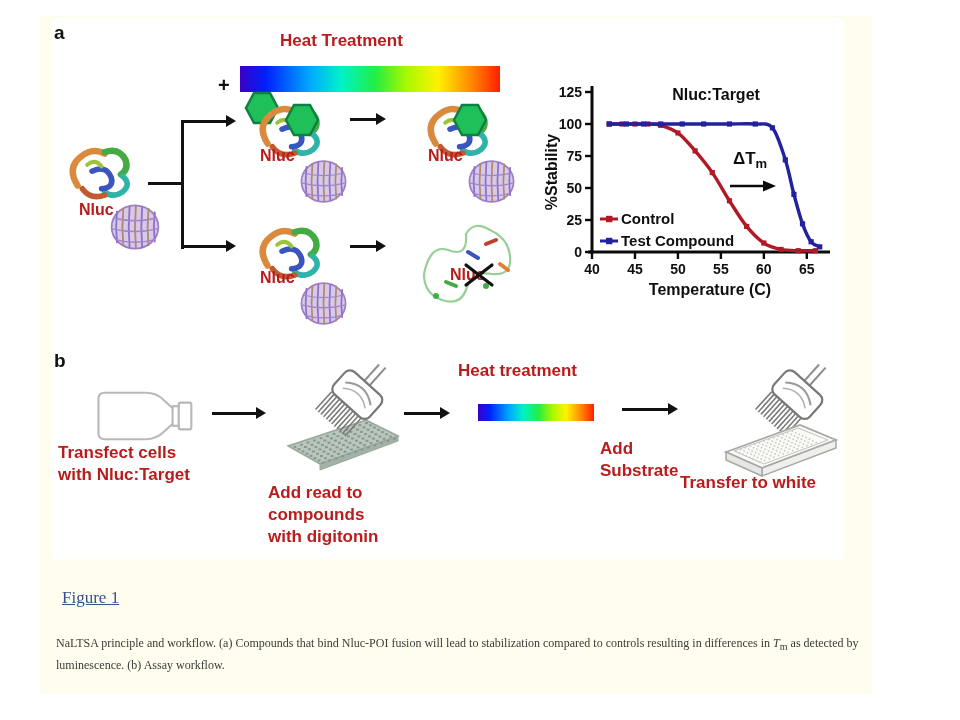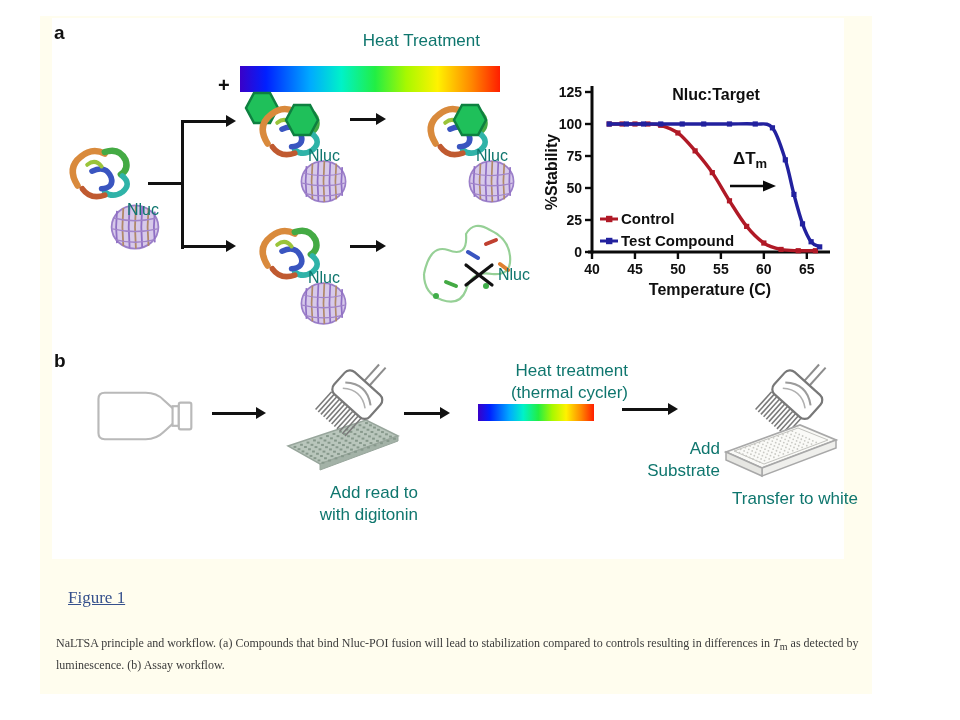--- a/index.html
+++ b/index.html
@@ -2,21 +2,21 @@
 <html><head>
 <meta charset="utf-8">
 <style>
   html,body{margin:0;padding:0;}
   body{width:960px;height:720px;background:#ffffff;font-family:"Liberation Sans",sans-serif;position:relative;overflow:hidden;}
   .figure-box{position:absolute;left:40px;top:16px;width:832px;height:678px;background:#fffdee;}
   .figure-canvas{position:absolute;left:12px;top:2px;width:792px;height:541px;background:#ffffff;}
   .abs{position:absolute;}
   .abs svg, svg.abs{overflow:visible;}
   .panel-label{font-size:19px;font-weight:bold;color:#111;}
-  .diagram-text{font-weight:normal;font-size:16px;color:#0f766e;text-align:right;line-height:1.3;}
+  .diagram-text{font-weight:bold;font-size:16px;color:#b91c1c;text-align:left;line-height:1.3;}
   .big-text{font-size:17px;}
   .plus{font-size:20px;font-weight:bold;color:#111;}
   .arrow{position:absolute;height:3px;background:#111;}
   .arrow:after{content:"";position:absolute;right:-10px;top:-5px;width:0;height:0;
     border-left:10px solid #111;border-top:6px solid transparent;border-bottom:6px solid transparent;}
   .hline{position:absolute;height:3px;background:#111;}
   .vline{position:absolute;width:3px;background:#111;}
   .gradient-bar{background:linear-gradient(to right,#3a00c8 0%,#0020ff 10%,#00aaff 27%,#00f2c8 39%,#22ee44 52%,#a8f800 64%,#fff200 76%,#ff8800 89%,#ff1e00 100%);}
   .nluc-wrap{position:relative;}
   .xmark line{stroke:#111;stroke-width:3.2;stroke-linecap:round;}
@@ -437,50 +437,54 @@
         <text x="206" y="90" text-anchor="middle" font-size="17">ΔT<tspan dy="4" font-size="13">m</tspan></text>
         <line x1="186" y1="112" x2="220" y2="112" stroke="#0a0a0a" stroke-width="2.6"></line>
         <polygon points="219,106.5 232,112 219,117.5" fill="#0a0a0a"></polygon>
       </svg>
 
     <div class="abs panel-label" style="left:2px;top:332px">b</div>
 
     <svg class="abs" style="left:42px;top:370px;width:100px;height:56px" viewBox="0 0 112 62">
         <use href="#flask-def"></use>
       </svg>
+    <div class="abs diagram-text big-text" style="left:6px;top:424px;width:170px">
+      <div>Transfect cells</div>
+      <div>with Nluc:Target</div>
+    </div>
 
     <div class="arrow" style="left:160px;top:394px;width:44px"></div>
 
     <svg class="abs" style="left:230px;top:340px;width:122px;height:114px" viewBox="0 0 122 114">
       <use href="#green-plate-def" transform="translate(2,60)"></use>
       <use href="#pipettor-def" transform="translate(32,4)"></use>
     </svg>
     <div class="abs diagram-text big-text" style="left:216px;top:464px;width:150px">
       <div>Add read to</div>
+      <div>compounds</div>
       <div>with digitonin</div>
     </div>
 
     <div class="arrow" style="left:352px;top:394px;width:36px"></div>
 
     <div class="abs diagram-text big-text" style="left:406px;top:342px;width:170px">
       <div>Heat treatment</div>
-      <div>(thermal cycler)</div>
     </div>
     <div class="abs gradient-bar" style="left:426px;top:386px;width:116px;height:17px"></div>
 
     <div class="arrow" style="left:570px;top:390px;width:46px"></div>
     <div class="abs diagram-text big-text" style="left:548px;top:420px;width:120px">
       <div>Add</div>
       <div>Substrate</div>
     </div>
 
     <svg class="abs" style="left:668px;top:338px;width:124px;height:128px" viewBox="0 0 124 128">
       <use href="#pipettor-def" transform="translate(34,6)"></use>
       <use href="#white-plate-def" transform="translate(4,66)"></use>
     </svg>
-    <div class="abs diagram-text big-text" style="left:628px;top:470px;width:178px">
+    <div class="abs diagram-text big-text" style="left:628px;top:454px;width:178px">
       <div>Transfer to white</div>
     </div>
   </div>
 
-  <a class="fig-link abs" style="left:28px;top:572px" href="#">Figure 1</a>
+  <a class="fig-link abs" style="left:22px;top:572px" href="#">Figure 1</a>
   <p class="fig-caption abs" style="left:8px;top:610px;width:818px"><span>NaLTSA principle and workflow. (a) Compounds that bind Nluc-POI fusion will lead to stabilization compared to controls resulting in differences in </span><i>T</i><sub>m</sub><span> as detected by luminescence. (b) Assay workflow.</span></p>
 </div>
 
 </body></html>

